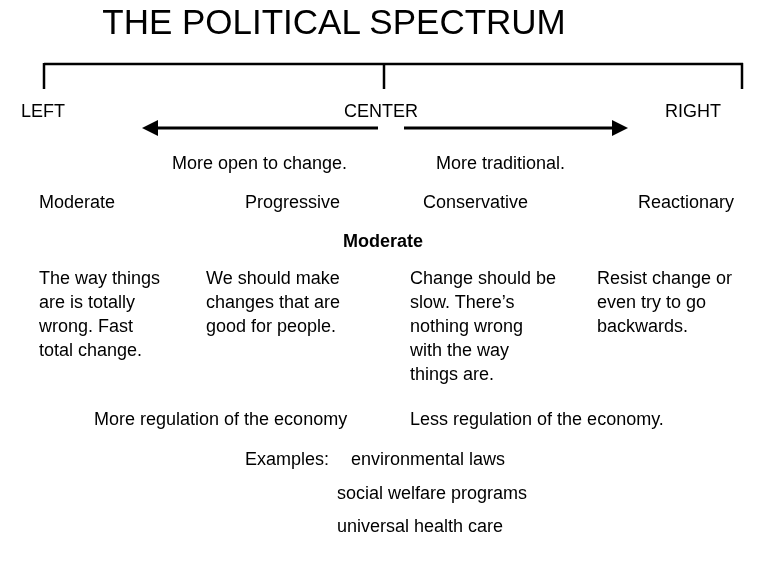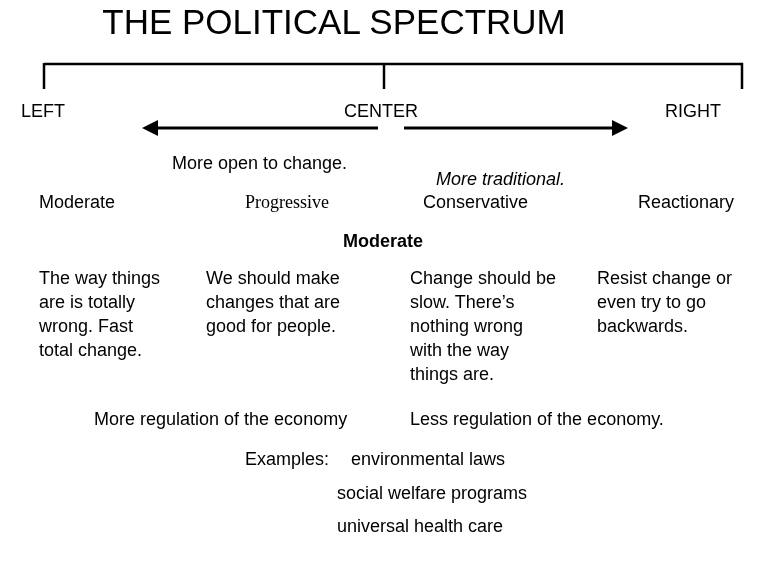--- a/index.html
+++ b/index.html
@@ -31,24 +31,24 @@
     <line x1="404" y1="128" x2="615" y2="128" stroke="#000" stroke-width="3"></line>
     <polygon points="628,128 612,120 612,136" fill="#000"></polygon>
   </g>
 </svg>
 
 <div class="abs lbl" style="left:21px; top:100px;">LEFT</div>
 <div class="abs lbl" style="left:344px; top:100px;">CENTER</div>
 <div class="abs lbl" style="left:665px; top:100px;">RIGHT</div>
 
 <div class="abs lbl" style="left:172px; top:152px;">More open to change.</div>
-<div class="abs lbl" style="left:436px; top:168px;font-style:italic;">More traditional.</div>
+<div class="abs lbl" style="left:436px; top:152px;">More traditional.</div>
 
 <div class="abs lbl" style="left:39px; top:191px;">Moderate</div>
-<div class="abs lbl" style="left:245px; top:191px;font-family:Liberation Serif, serif;">Progressive</div>
+<div class="abs lbl" style="left:245px; top:191px;">Progressive</div>
 <div class="abs lbl" style="left:423px; top:191px;">Conservative</div>
 <div class="abs lbl" style="left:638px; top:191px;">Reactionary</div>
 
 <div class="abs lbl" style="left:343px; top:230px;font-weight:bold;">Moderate</div>
 
 <div class="abs para" style="left:39px; top:266px;">The way things
 are is totally
 wrong. Fast
 total change.</div>
 <div class="abs para" style="left:206px; top:266px;">We should make

